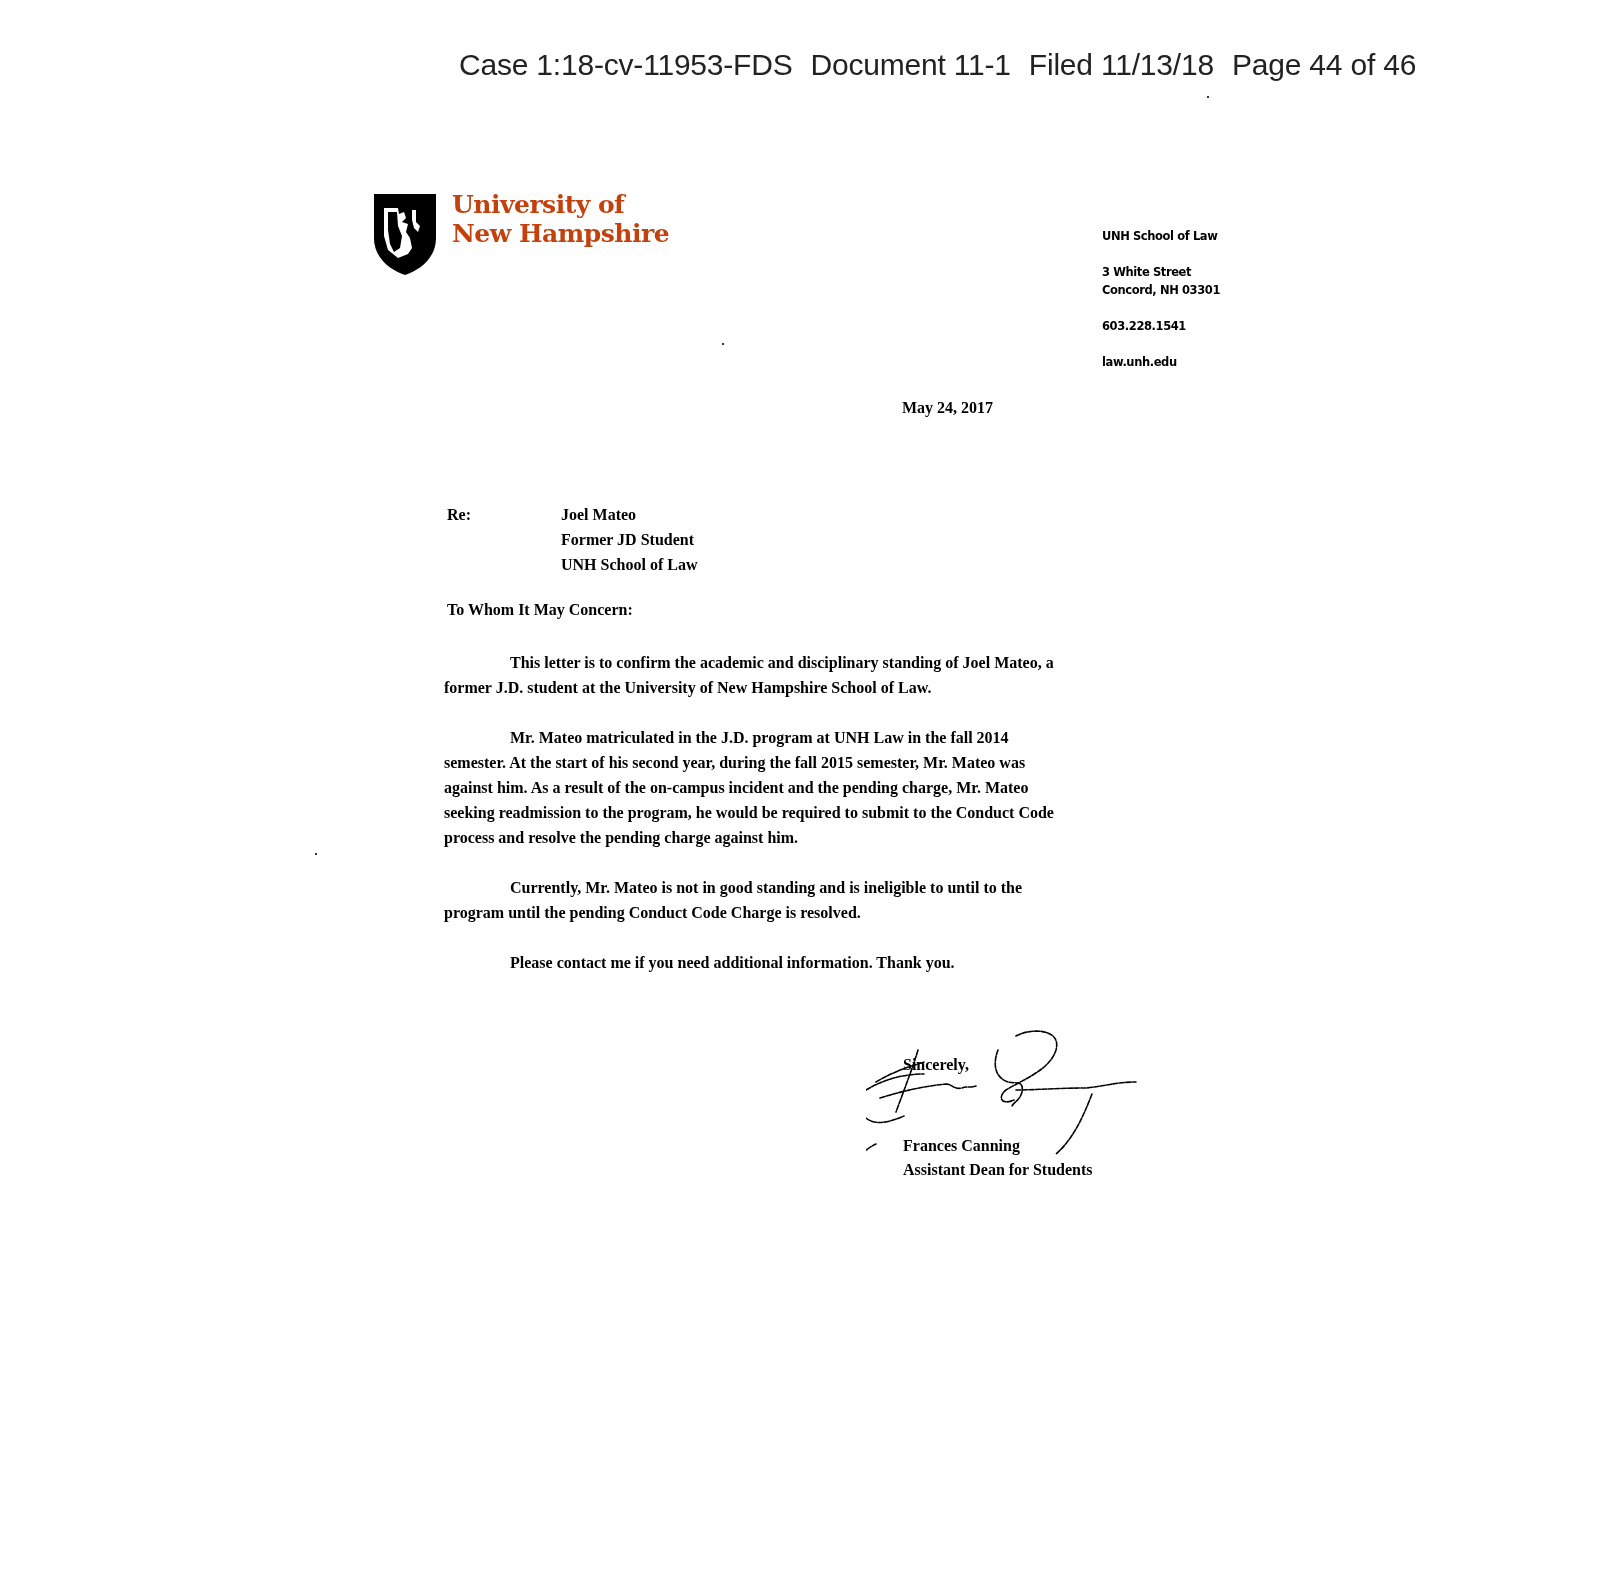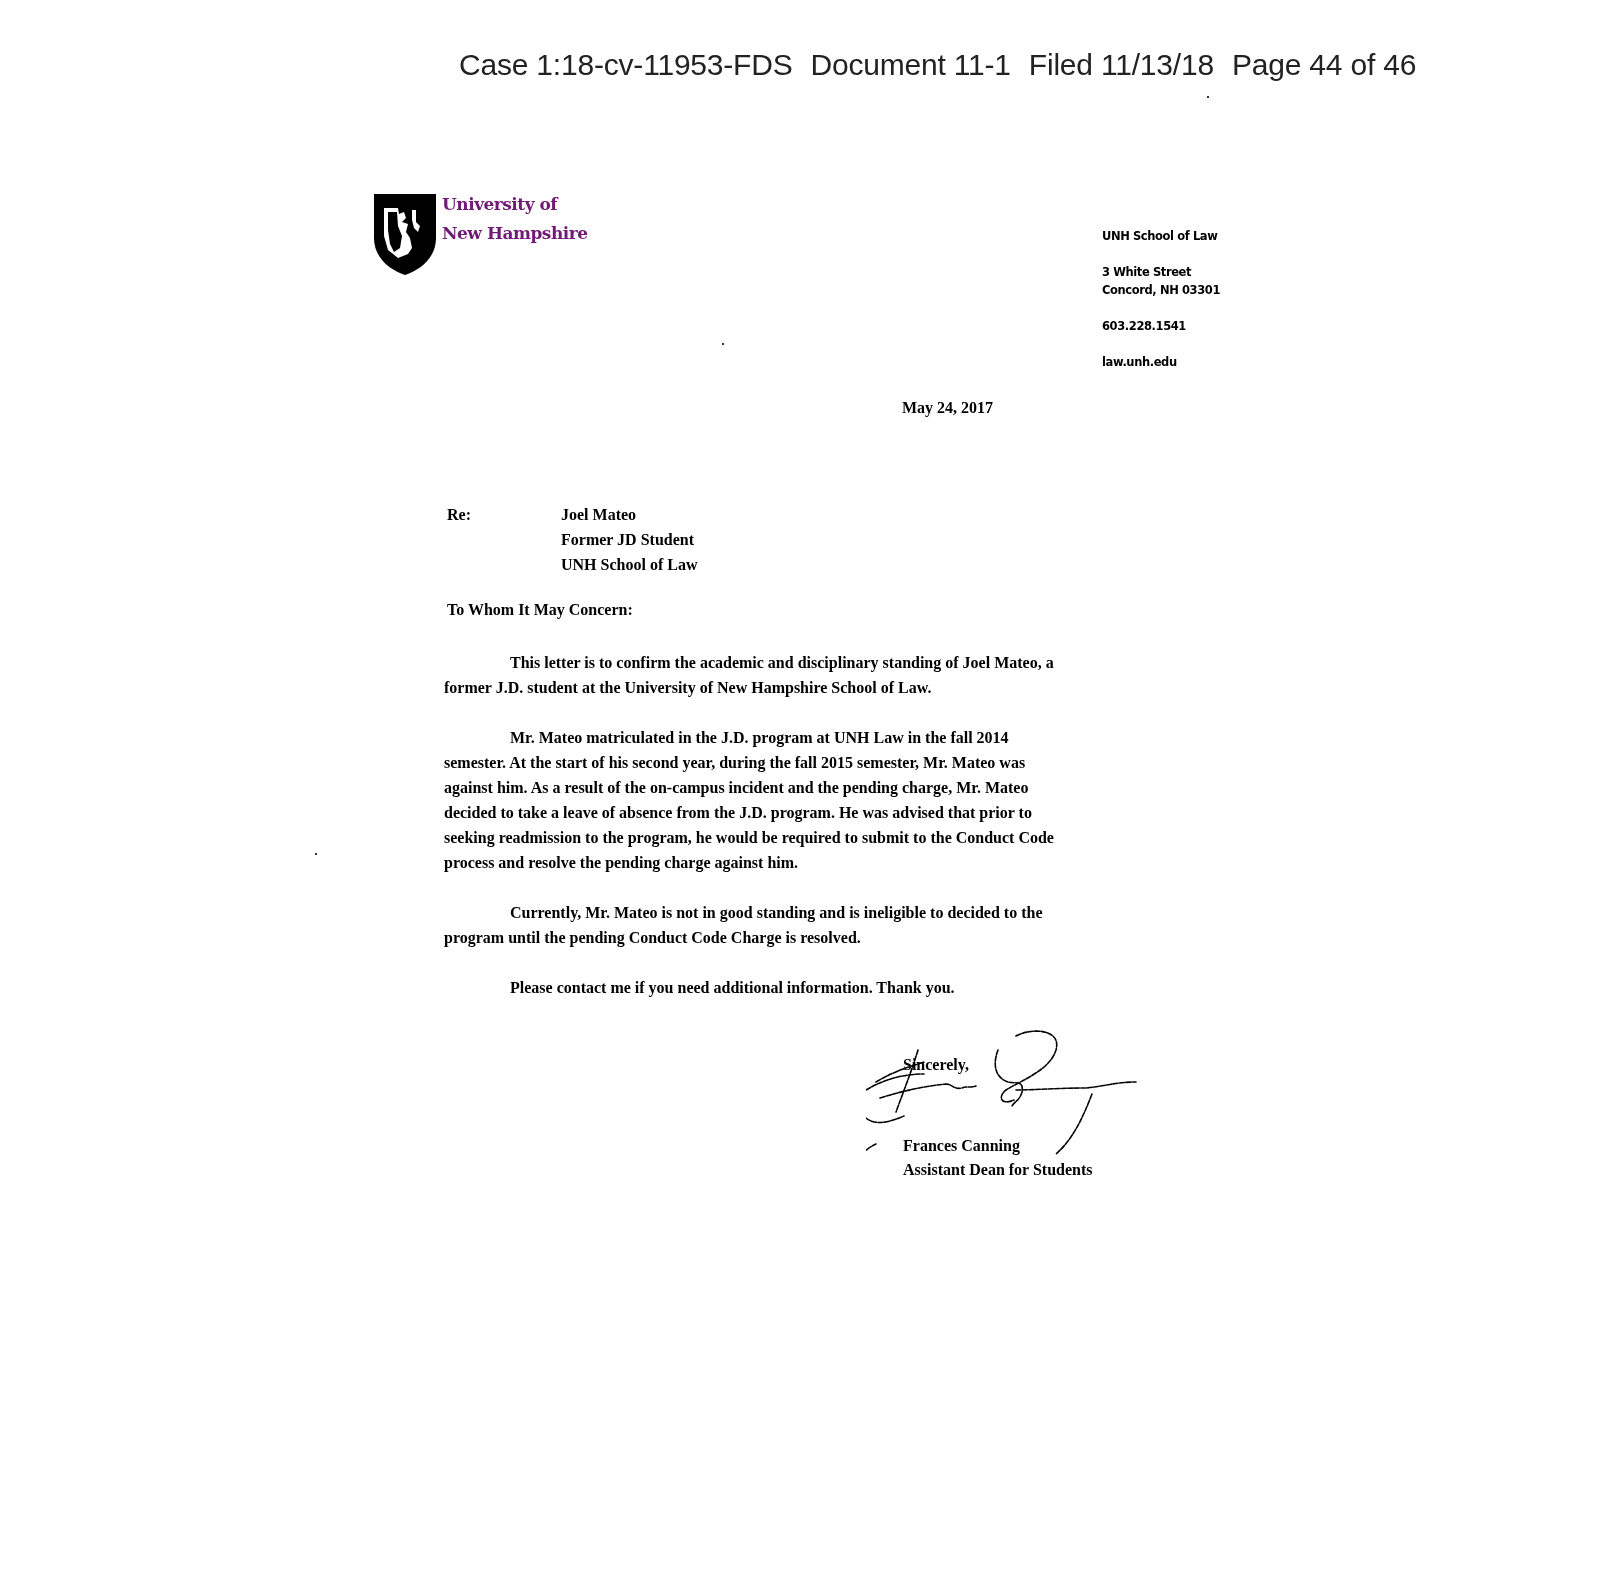--- a/index.html
+++ b/index.html
@@ -32,27 +32,27 @@
       top: 190px;
       display: flex;
       align-items: flex-start;
     }
     .shield {
       width: 66px;
       height: 84px;
       margin-top: 2px;
     }
     .logo-text {
-      margin-left: 4px;
+      margin-left: 14px;
       font-family: "DejaVu Serif", serif;
       font-weight: bold;
-      font-size: 17px;
+      font-size: 25px;
       line-height: 29px;
       letter-spacing: -0.5px;
-      color: #701a75;
+      color: #c2410c;
     }
 
     .address {
       position: absolute;
       left: 1102px;
       top: 227px;
       font-family: "DejaVu Sans", sans-serif;
       font-weight: bold;
       font-size: 11.5px;
       line-height: 18px;
@@ -167,26 +167,25 @@
 
 <div class="letter body-text">
   <div class="para">
     <span class="line first">This letter is to confirm the academic and disciplinary standing of Joel Mateo, a</span>
     <span class="line">former J.D. student at the University of New Hampshire School of Law.</span>
   </div>
   <div class="para">
     <span class="line first">Mr. Mateo matriculated in the J.D. program at UNH Law in the fall 2014</span>
     <span class="line">semester.  At the start of his second year, during the fall 2015 semester, Mr. Mateo was</span>
     <span class="line">against him.  As a result of the on-campus incident and the pending charge, Mr. Mateo</span>
-    <span class="line">decided to take a leave of absence from the J.D. program.  He was advised that prior to</span>
     <span class="line">seeking readmission to the program, he would be required to submit to the Conduct Code</span>
     <span class="line">process and resolve the pending charge against him.</span>
   </div>
   <div class="para">
-    <span class="line first">Currently, Mr. Mateo is not in good standing and is ineligible to decided to the</span>
+    <span class="line first">Currently, Mr. Mateo is not in good standing and is ineligible to until to the</span>
     <span class="line">program until the pending Conduct Code Charge is resolved.</span>
   </div>
   <div class="para">
     <span class="line first">Please contact me if you need additional information.  Thank you.</span>
   </div>
 </div>
 
 <div class="letter closing">
   <div>Sincerely,</div>
   <div class="name">Frances Canning</div>

